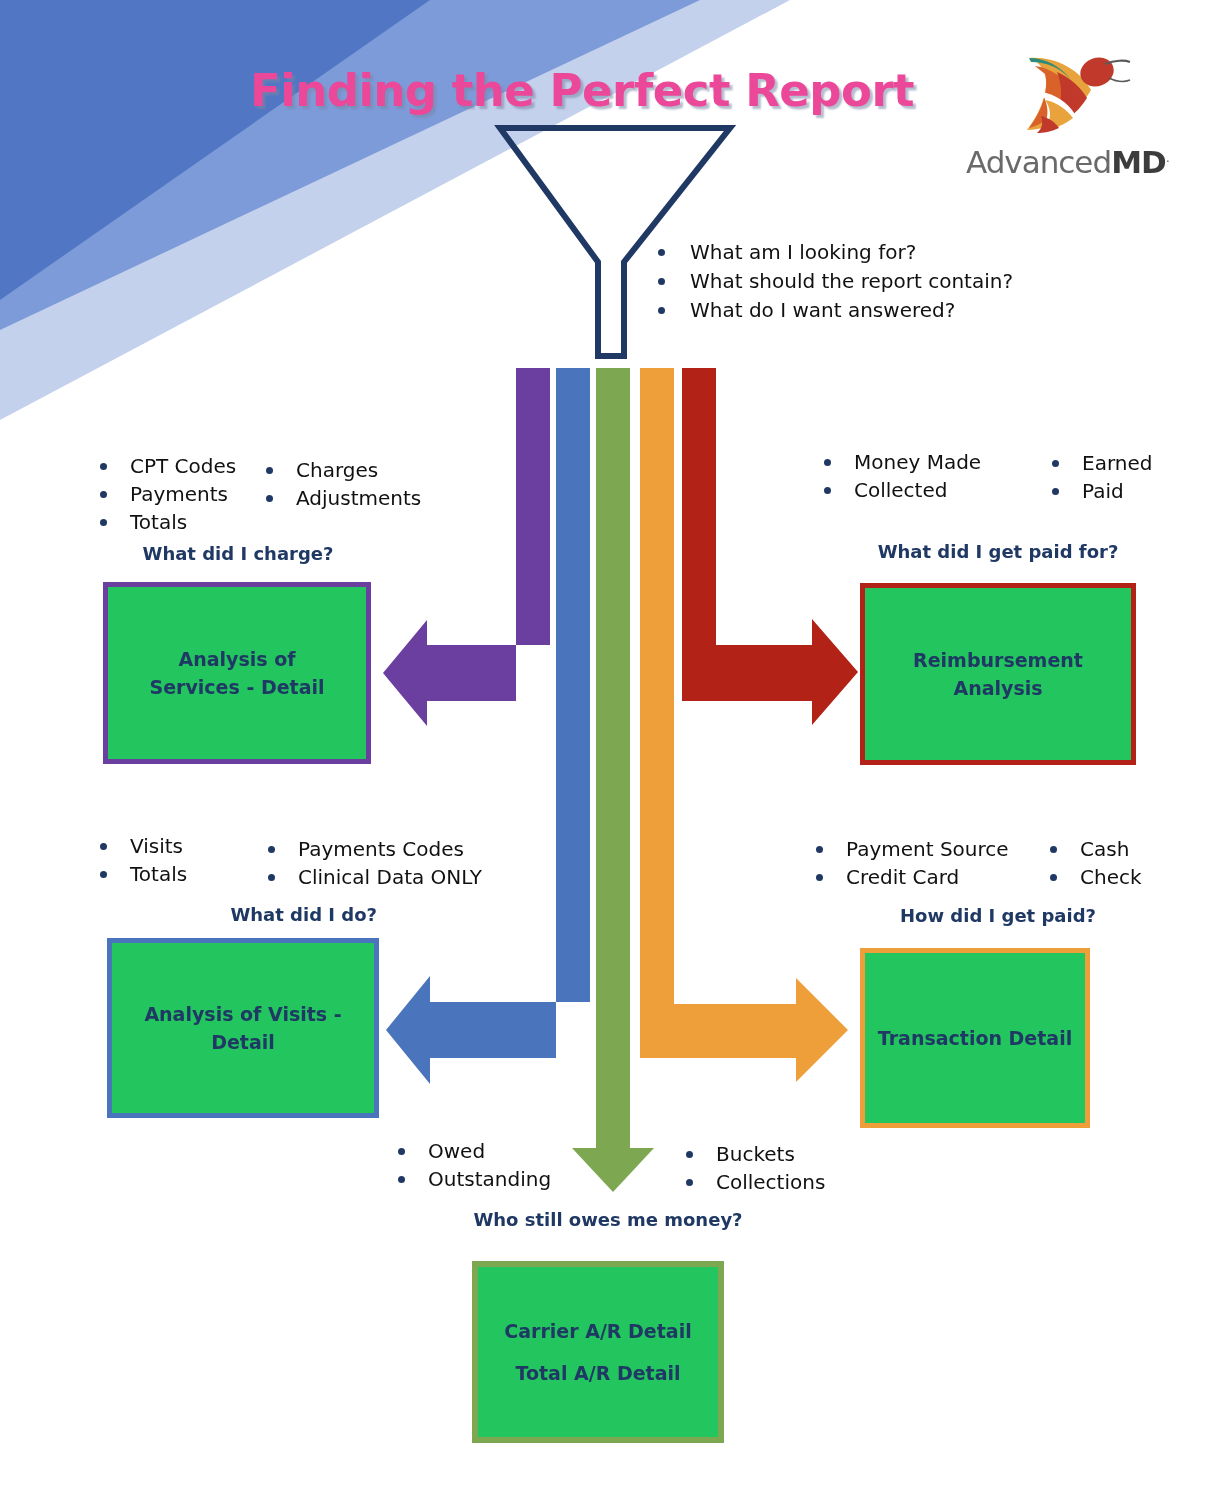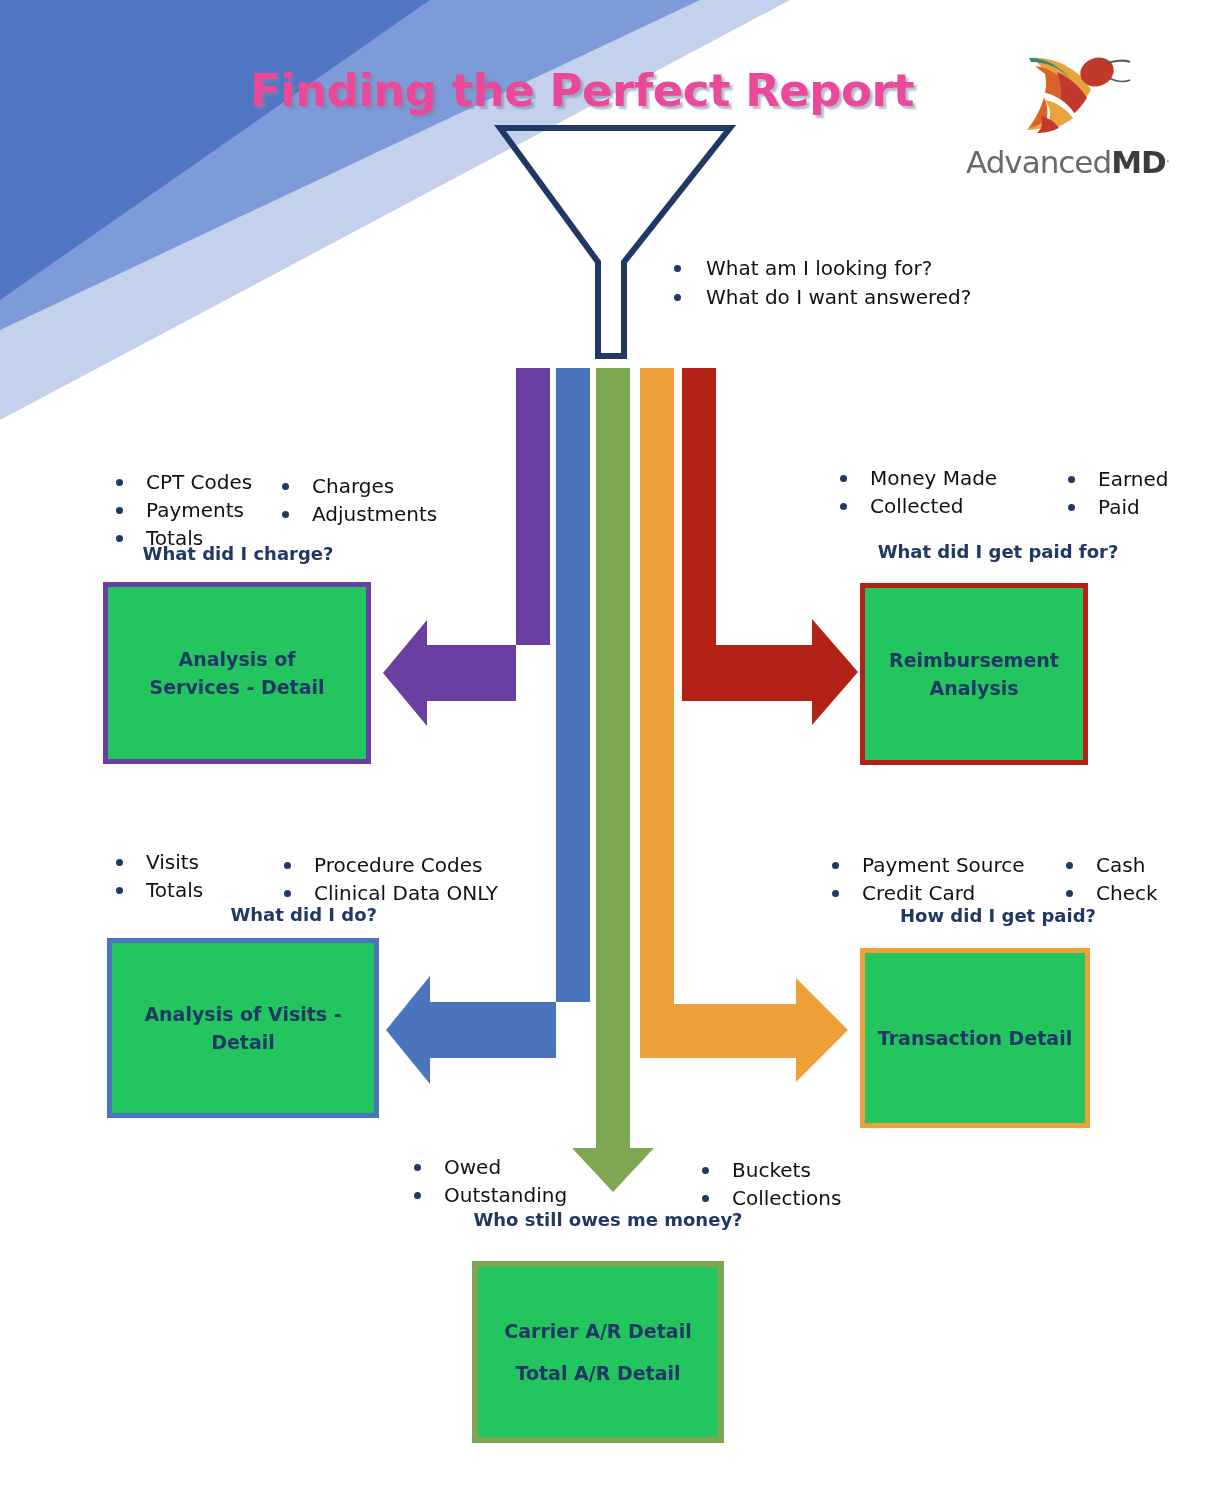--- a/index.html
+++ b/index.html
@@ -62,21 +62,21 @@
   }
   #logo-wordmark .bold { color: #3c3c3c; font-weight: bold; }
   #logo-wordmark .tm { font-size: 13px; vertical-align: super; }
 
   
   .bullets {
     position: absolute;
     z-index: 6;
   }
   .bullets ul {
-    margin: 16px;
+    margin: 0;
     padding: 0;
     list-style: none;
   }
   .bullets li {
     position: relative;
     padding-left: 34px;
     font-size: 20px;
     color: #111111;
     line-height: 28px;
     white-space: nowrap;
@@ -120,21 +120,21 @@
     font-size: 19px;
     font-weight: bold;
     color: #1F3864;
     line-height: 28px;
     font-family: "DejaVu Sans", sans-serif;
     padding: 0 10px;
   }
   .rbox .rbox-text .sp { display: block; height: 14px; }
 
   #box-services { left: 103px; top: 582px; width: 268px; height: 182px; border: 5px solid #6B3FA0; }
-  #box-reimb    { left: 860px; top: 583px; width: 228px; height: 182px; border: 5px solid #B22216; }
+  #box-reimb    { left: 860px; top: 583px; width: 276px; height: 182px; border: 5px solid #B22216; }
   #box-visits   { left: 107px; top: 938px; width: 272px; height: 180px; border: 5px solid #4A74BC; }
   #box-trans    { left: 860px; top: 948px; width: 230px; height: 180px; border: 5px solid #EE9F3A; }
   #box-ar       { left: 472px; top: 1261px; width: 252px; height: 182px; border: 6px solid #7DA750; }
 
   
   #q-charge  { left: 103px; top: 541px; width: 270px; }
   #q-paidfor { left: 855px; top: 539px; width: 286px; }
   #q-do      { left: 105px; top: 902px; width: 272px; text-align: right; }
   #q-howpaid { left: 855px; top: 867px; width: 286px; margin-top: 36px; }
   #q-owes    { left: 470px; top: 1207px; width: 276px; }
@@ -196,20 +196,21 @@
       <ellipse cx="96" cy="34" rx="17" ry="14" transform="rotate(-20 96 34)" fill="#C0392B"></ellipse>
       <path d="M104,26 C114,22 124,22 129,24" fill="none" stroke="#5a5a5a" stroke-width="2.2"></path>
       <path d="M108,40 C116,44 124,44 129,42" fill="none" stroke="#5a5a5a" stroke-width="1.6"></path>
     </svg>
     <div id="logo-wordmark"><span>Advanced</span><span class="bold">MD</span><span class="tm">.</span></div>
   </div>
 
   <div class="bullets" id="funnel-questions">
     <ul>
       <li>What am I looking for?</li>
+      <li>What should the report contain?</li>
       <li>What do I want answered?</li>
     </ul>
   </div>
 
   <div class="bullets" id="b-charge-a">
     <ul>
       <li>CPT Codes</li>
       <li>Payments</li>
       <li>Totals</li>
     </ul>
@@ -249,21 +250,21 @@
   </div>
 
   <div class="bullets" id="b-do-a">
     <ul>
       <li>Visits</li>
       <li>Totals</li>
     </ul>
   </div>
   <div class="bullets" id="b-do-b">
     <ul>
-      <li>Procedure Codes</li>
+      <li>Payments Codes</li>
       <li>Clinical Data ONLY</li>
     </ul>
   </div>
   <div class="qlabel" id="q-do">What did I do?</div>
   <div class="rbox" id="box-visits">
     <div class="rbox-text">
       <span>Analysis of Visits -</span><br>
       <span>Detail</span>
     </div>
   </div>

